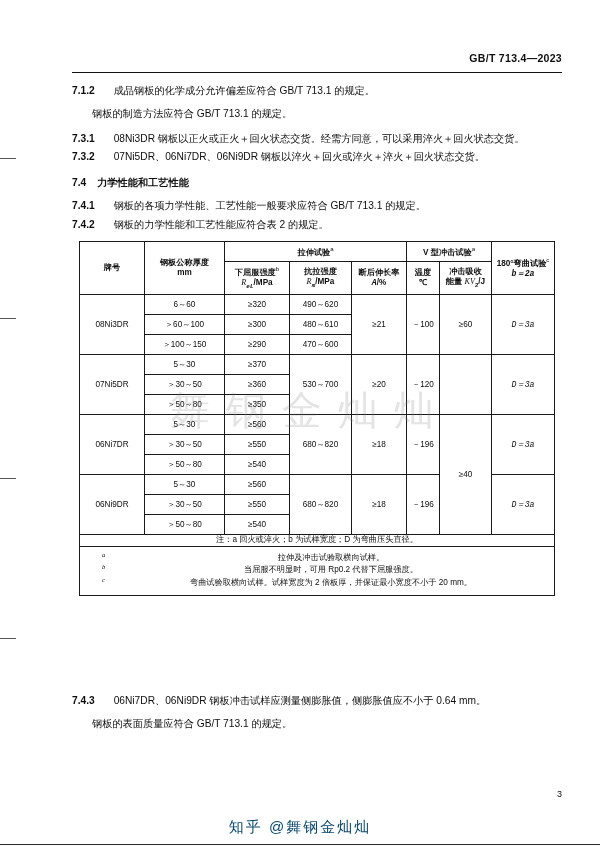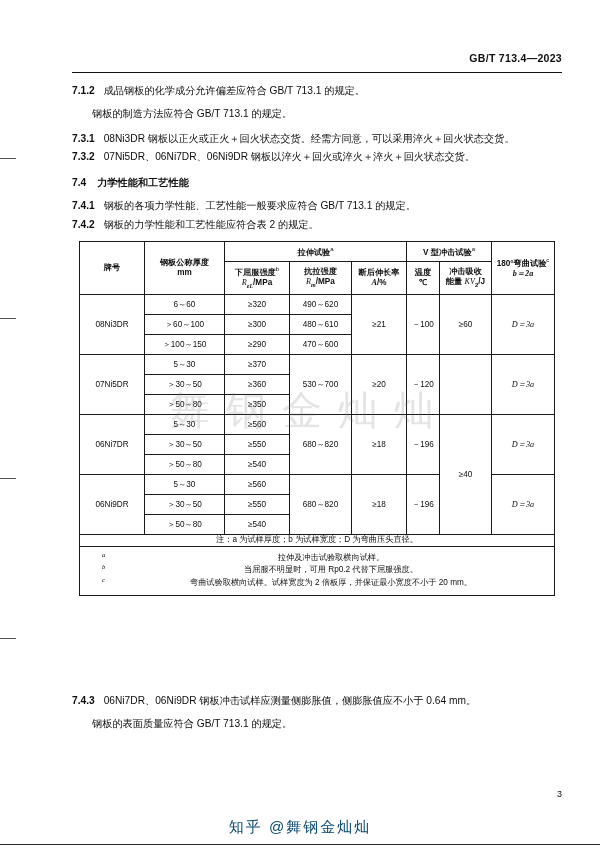--- a/index.html
+++ b/index.html
@@ -53,21 +53,21 @@
   .clause {
     font-family: "Liberation Sans", sans-serif;
     font-size: 10.2px;
     line-height: 1.42;
     margin: 0 0 9px 0;
     white-space: nowrap;
   }
   .clause .num {
     font-weight: bold;
     display: inline-block;
-    margin-right: 9px;
+    margin-right: 19px;
   }
   .clause.head {
     font-weight: bold;
     margin-top: 11px;
     margin-bottom: 9px;
   }
   .clause.head .num { margin-right: 11px; }
   .para {
     font-family: "Liberation Sans", sans-serif;
     font-size: 10.2px;
@@ -106,21 +106,21 @@
   }
   table.spec thead th {
     font-weight: bold;
     font-size: 8.2px;
   }
   .th-top { height: 19px; }
   .th-sub { height: 32px; }
   .unit { font-weight: normal; font-style: italic; font-family: "Liberation Serif", serif; }
   .sup { font-size: 6px; vertical-align: super; font-weight: normal; }
   .sub { font-size: 6px; vertical-align: sub; }
-  .ital { font-style: italic; font-family: Liberation Serif, serif; }
+  .ital { font-style: italic; font-family: Liberation Mono, monospace; }
   td.row-cell { height: 19px; }
   td.brand { font-weight: bold; font-size: 8.4px; }
 
   .note-row td {
     text-align: left;
     padding: 4px 0 4px 22px;
     font-weight: bold;
     font-size: 8.3px;
   }
   .fn-row td {
@@ -375,21 +375,21 @@
         <tr>
           <td class="row-cell">＞30～50</td>
           <td class="row-cell">≥550</td>
         </tr>
         <tr>
           <td class="row-cell">＞50～80</td>
           <td class="row-cell">≥540</td>
         </tr>
 
         <tr class="note-row">
-          <td colspan="8">注：a 为试样厚度；b 为试样宽度；D 为弯曲压头直径。</td>
+          <td colspan="8">注：a 回火或淬火；b 为试样宽度；D 为弯曲压头直径。</td>
         </tr>
         <tr class="fn-row">
           <td colspan="8">
             <ul class="fn-list">
               <li><span class="mark">a</span><span>拉伸及冲击试验取横向试样。</span></li>
               <li><span class="mark">b</span><span>当屈服不明显时，可用 Rp0.2 代替下屈服强度。</span></li>
               <li><span class="mark">c</span><span>弯曲试验取横向试样。试样宽度为 2 倍板厚，并保证最小宽度不小于 20 mm。</span></li>
             </ul>
           </td>
         </tr>

